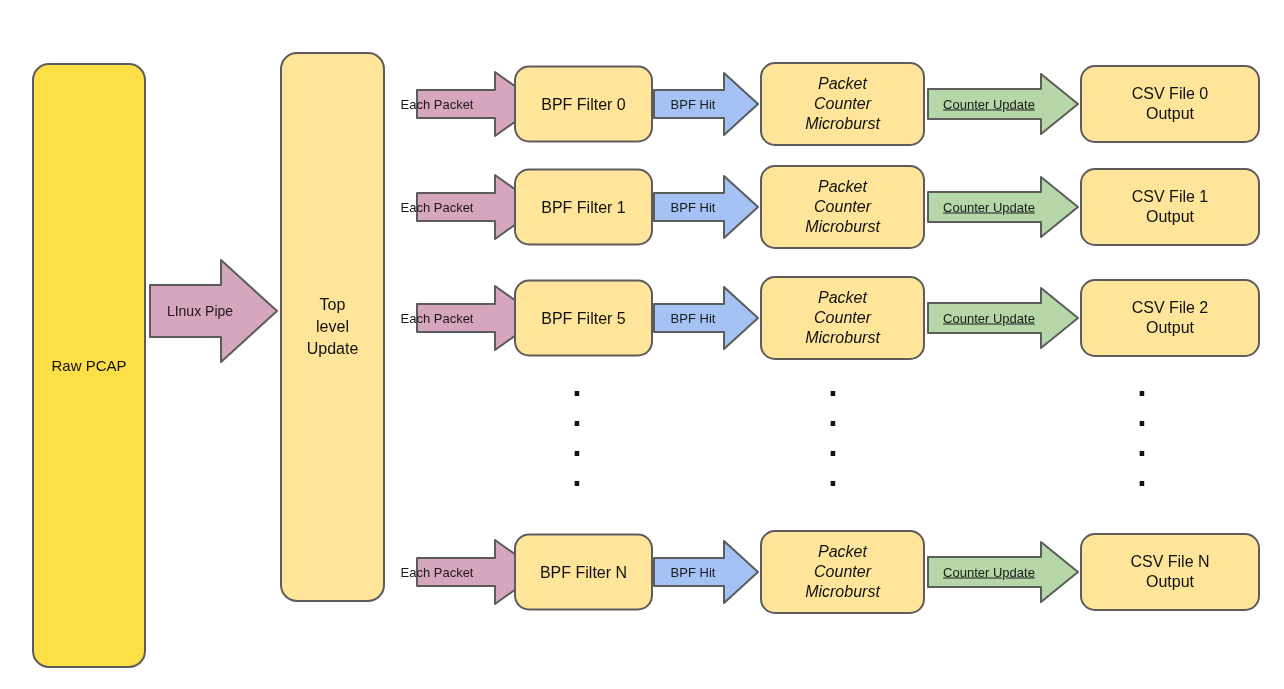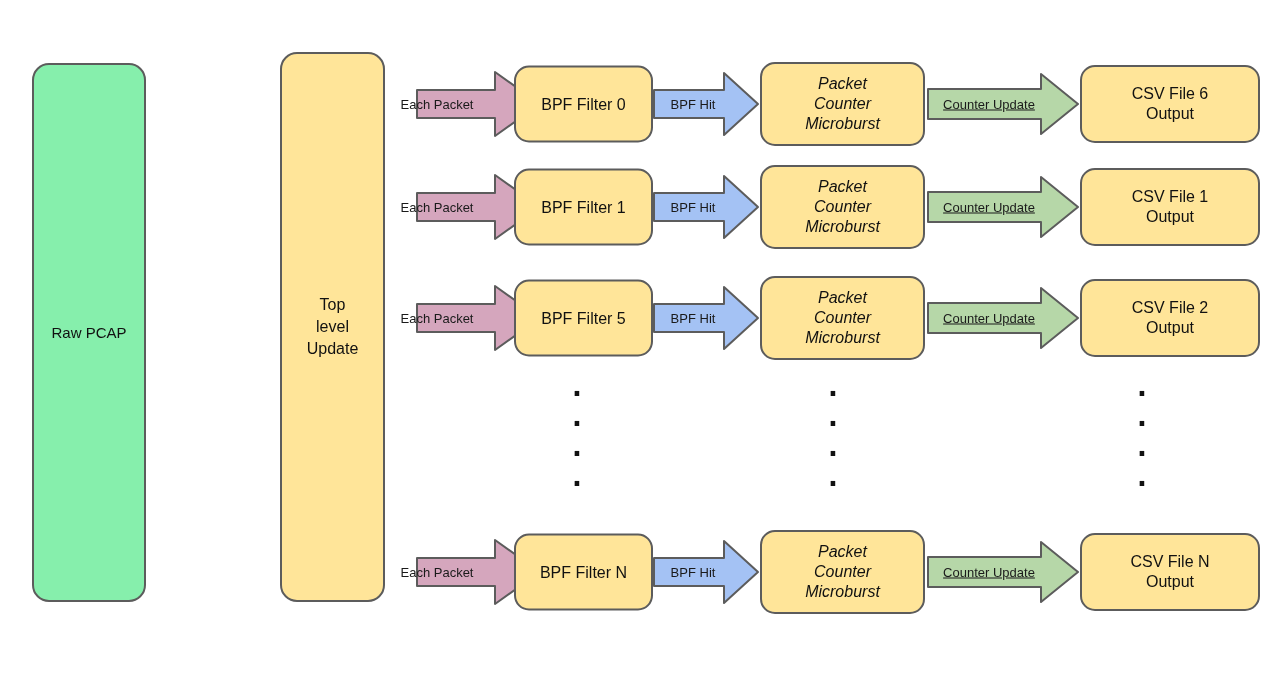--- a/index.html
+++ b/index.html
@@ -23,21 +23,21 @@
     display: flex;
     align-items: center;
     justify-content: center;
     text-align: center;
   }
   .box-label {
     white-space: pre-line;
     line-height: 21px;
     color: #111111;
   }
-  .source-box   { left: 32px;  top: 63px; width: 114px; height: 539px; background: #86efac; border-radius: 17px; }
+  .source-box   { left: 32px;  top: 63px; width: 114px; height: 605px; background: #fde047; border-radius: 17px; }
   .source-box .box-label { font-size: 15px; }
   .control-box  { left: 280px; top: 52px; width: 105px; height: 550px; background: #ffe599; border-radius: 17px; }
   .control-box .box-label { font-size: 16px; line-height: 22px; }
   .yellow { background: #ffe599; }
   .filter-box  { left: 514px;  width: 139px; height: 77px; }
   .counter-box { left: 760px;  width: 165px; height: 84px; font-style: italic; }
   .output-box  { left: 1080px; width: 180px; height: 78px; }
   .filter-box .box-label, .counter-box .box-label, .output-box .box-label { font-size: 16px; line-height: 20px; }
 
   
@@ -89,20 +89,26 @@
 </style>
 </head>
 <body>
 
 <div class="canvas">
 
   <div class="box source-box">
     <span class="box-label">Raw PCAP</span>
   </div>
 
+  <div class="arrow pipe-arrow">
+    <svg width="130" height="108" viewBox="0 0 130 108">
+      <polygon points="1,28 72,28 72,3 128,54 72,105 72,80 1,80"></polygon>
+    </svg>
+    <span class="arrow-label">LInux Pipe</span>
+  </div>
 
   <div class="box control-box">
     <span class="box-label">Top
 level
 Update</span>
   </div>
 
   <div class="row" style="top:104px">
     <div class="arrow packet-arrow">
       <svg width="126" height="68" viewBox="0 0 126 68">
@@ -124,21 +130,21 @@
 Counter
 Microburst</span>
     </div>
     <div class="arrow update-arrow">
       <svg width="153" height="64" viewBox="0 0 153 64">
           <polygon points="1,17 114,17 114,2 151,32 114,62 114,47 1,47"></polygon>
         </svg>
       <span class="arrow-label">Counter Update</span>
     </div>
     <div class="box yellow output-box">
-      <span class="box-label">CSV File 6
+      <span class="box-label">CSV File 0
 Output</span>
     </div>
   </div>
 
   <div class="row" style="top:207px">
     <div class="arrow packet-arrow">
       <svg width="126" height="68" viewBox="0 0 126 68">
           <polygon points="1,20 79,20 79,2 124,34 79,66 79,48 1,48"></polygon>
         </svg>
       <span class="arrow-label">Each Packet</span>

